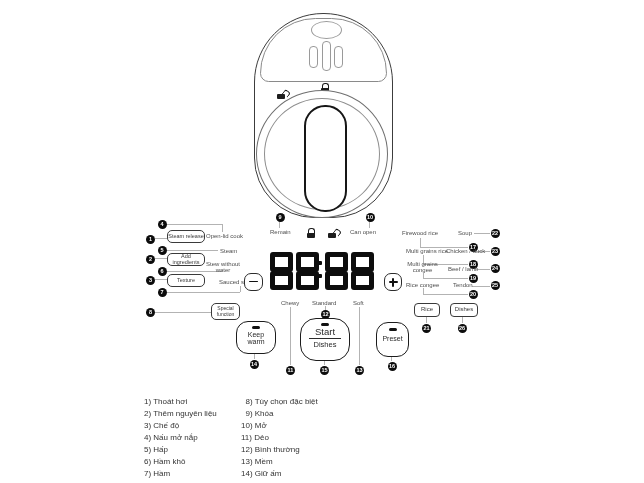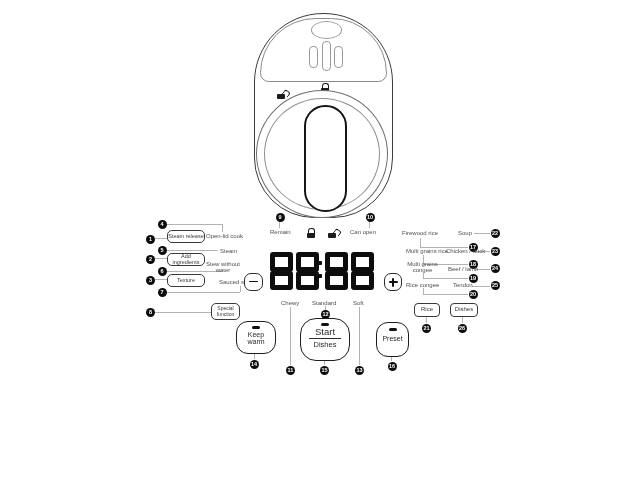--- a/index.html
+++ b/index.html
@@ -207,14 +207,32 @@
   <div class="abs lbl" style="left:406px;top:248px;">Multi grains rice</div>
   <div class="abs lbl" style="left:446px;top:248px;">Chicken / duck</div>
   <div class="abs lblc" style="left:405px;top:262px;width:35px;">Multi grains congee</div>
   <div class="abs lbl" style="left:448px;top:266px;">Beef / lamb</div>
   <div class="abs lbl" style="left:406px;top:282px;">Rice congee</div>
   <div class="abs lbl" style="left:453px;top:282px;">Tendon</div>
 
   <div class="abs sbtn" style="left:414px;top:303px;width:24px;height:12px;border-radius:4px;font-size:6px;">Rice</div>
   <div class="abs sbtn" style="left:450px;top:303px;width:26px;height:12px;border-radius:4px;font-size:6px;">Dishes</div>
 
+  <div class="abs" style="left:144px;top:396px;">
+    <div class="leg">1) Thoát hơi</div>
+    <div class="leg">2) Thêm nguyên liệu</div>
+    <div class="leg">3) Chế độ</div>
+    <div class="leg">4) Nấu mở nắp</div>
+    <div class="leg">5) Hấp</div>
+    <div class="leg">6) Hầm khô</div>
+    <div class="leg">7) Hầm</div>
+  </div>
+  <div class="abs" style="left:241px;top:396px;">
+    <div class="leg">  8) Tùy chọn đặc biệt</div>
+    <div class="leg">  9) Khóa</div>
+    <div class="leg">10) Mở</div>
+    <div class="leg">11) Dẻo</div>
+    <div class="leg">12) Bình thường</div>
+    <div class="leg">13) Mềm</div>
+    <div class="leg">14) Giữ ấm</div>
+  </div>
 
 </div>
 
 </body></html>

